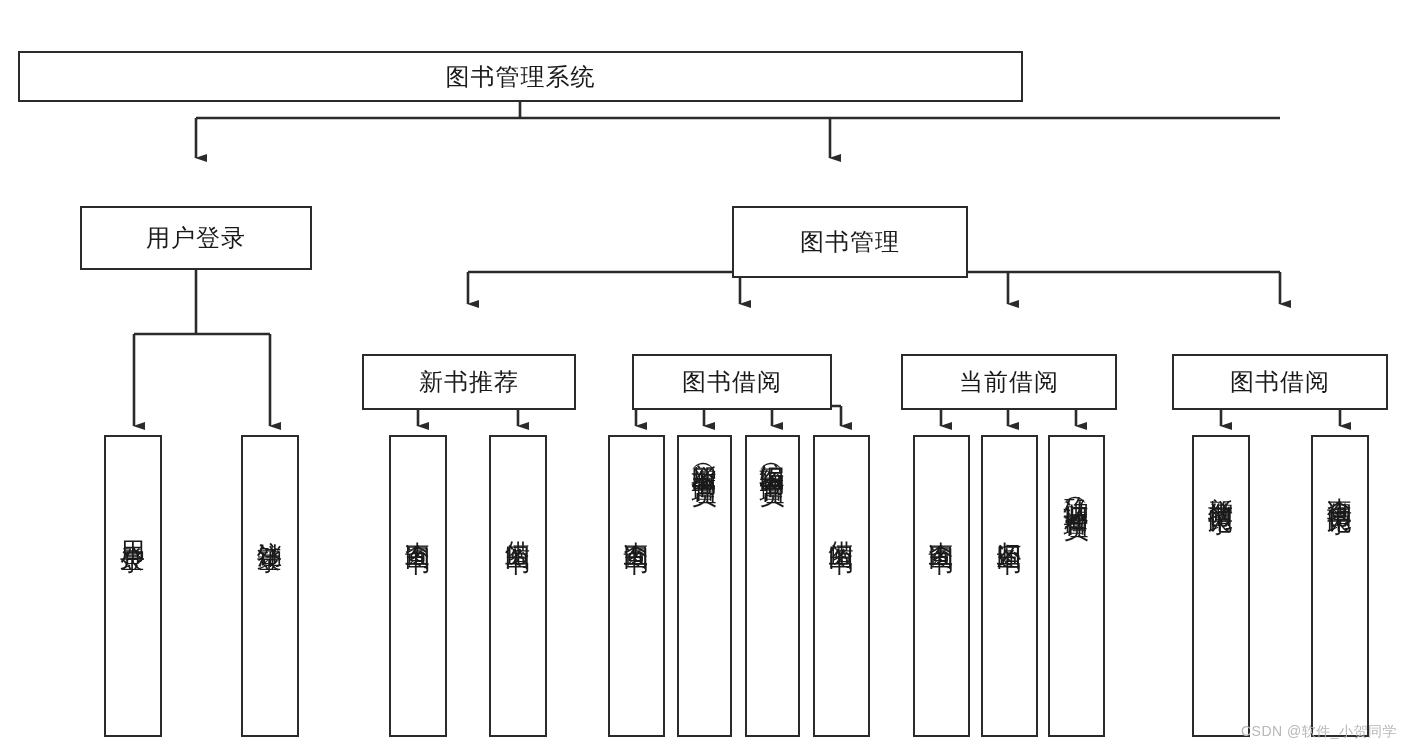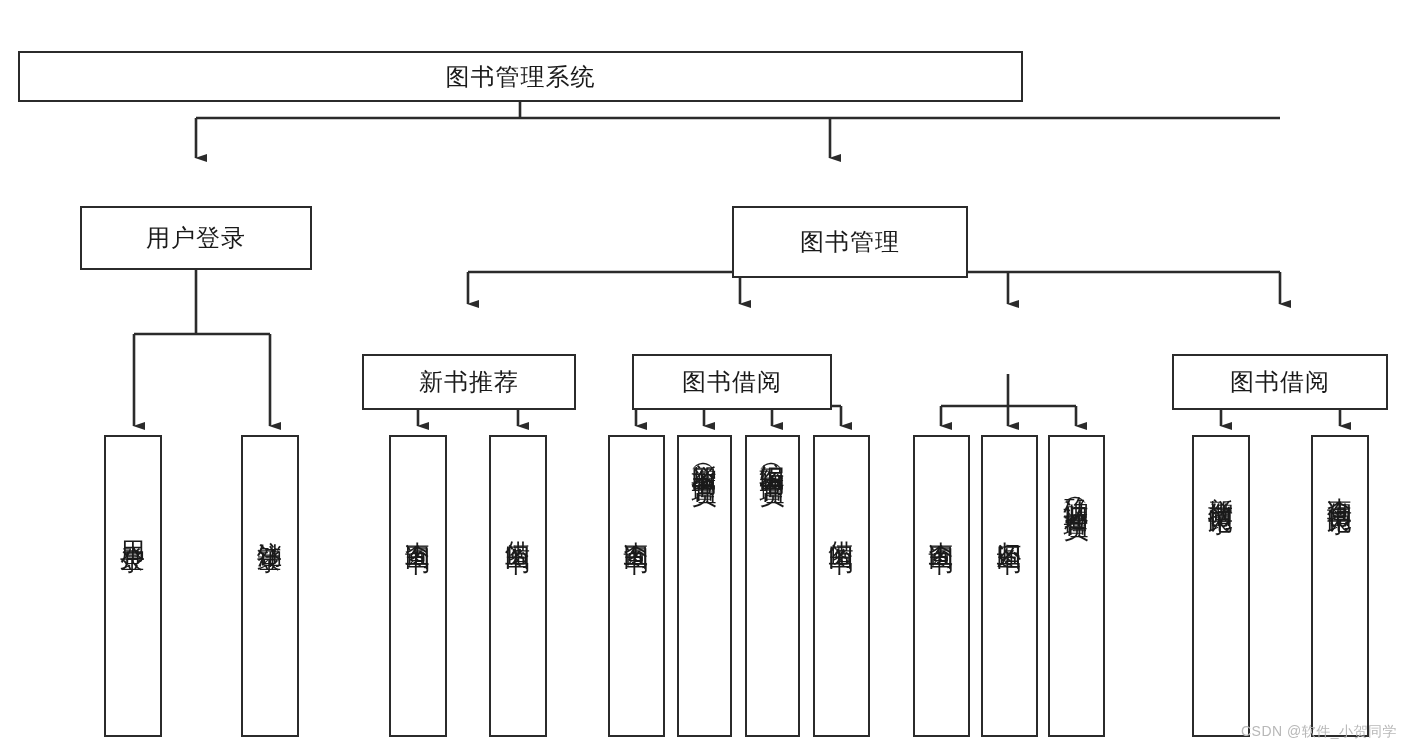--- a/index.html
+++ b/index.html
@@ -136,20 +136,23 @@
   <div class="node horiz" style="left:732px; top:170px; width:236px; height:72px;text-align:right;">
     <span>图书管理</span>
   </div>
 
   <div class="node horiz" style="left:362px; top:318px; width:214px; height:56px;">
     <span>新书推荐</span>
   </div>
   <div class="node horiz" style="left:632px; top:318px; width:200px; height:56px;">
     <span>图书借阅</span>
   </div>
+  <div class="node horiz" style="left:901px; top:318px; width:216px; height:56px;">
+    <span>当前借阅</span>
+  </div>
   <div class="node horiz" style="left:1172px; top:318px; width:216px; height:56px;">
     <span>图书借阅</span>
   </div>
 
   <div class="node vert mid" style="left:104px; top:435px; width:58px; height:302px;">
     <span class="vlabel">用户登录</span>
   </div>
   <div class="node vert mid" style="left:241px; top:435px; width:58px; height:302px;">
     <span class="vlabel">注销登录</span>
   </div>

